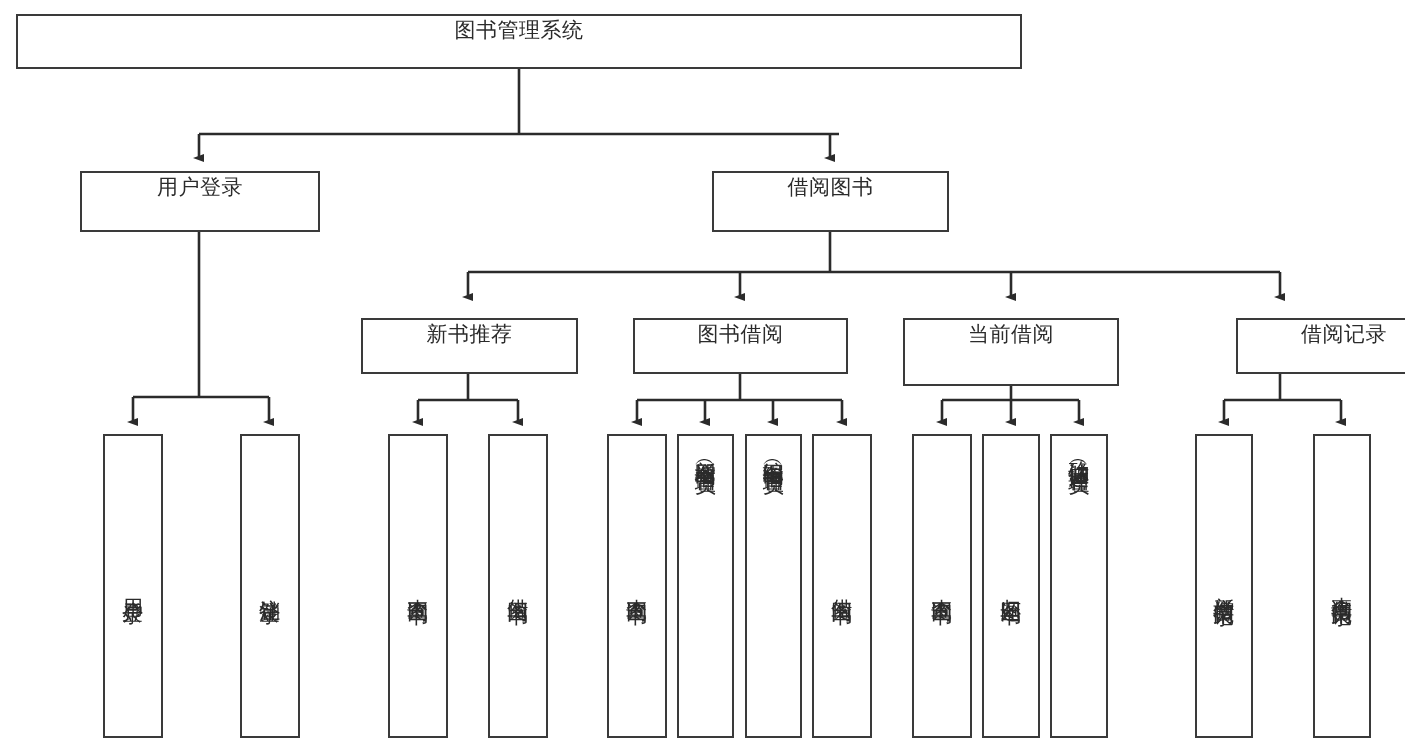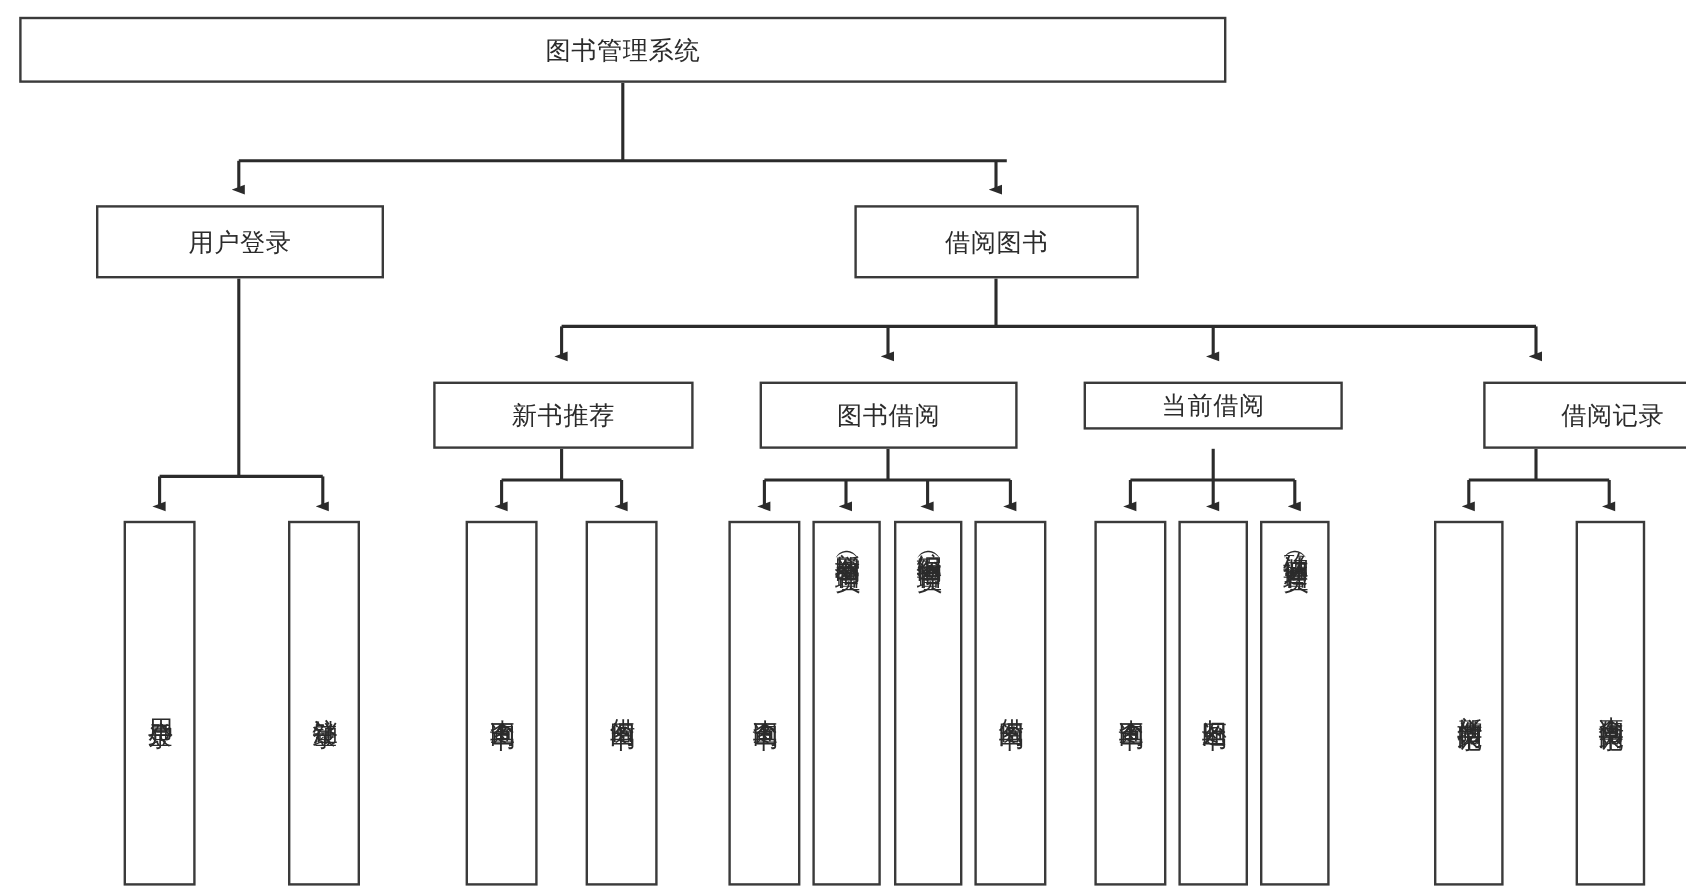--- a/index.html
+++ b/index.html
@@ -24,21 +24,20 @@
     width: 1405px;
     height: 747px;
     pointer-events: none;
   }
   .node {
     position: absolute;
     box-sizing: border-box;
     border: 2px solid #3a3a3a;
     background: #ffffff;
     display: flex;
-    align-items: center;
     justify-content: center;
     color: #2b2b2b;
   }
   .node.horiz {
     font-size: 21px;
     letter-spacing: 0.5px;
   }
   .node.vert {
     align-items: flex-start;
     justify-content: center;
@@ -138,21 +137,21 @@
   <div class="node horiz" style="left:712px; top:171px; width:237px; height:61px;">
     <span>借阅图书</span>
   </div>
 
   <div class="node horiz" style="left:633px; top:318px; width:215px; height:56px;">
     <span>图书借阅</span>
   </div>
   <div class="node horiz" style="left:361px; top:318px; width:217px; height:56px;">
     <span>新书推荐</span>
   </div>
-  <div class="node horiz" style="left:903px; top:318px; width:216px; height:40px;">
+  <div class="node horiz" style="left:903px; top:318px; width:216px; height:68px;">
     <span>当前借阅</span>
   </div>
   <div class="node horiz" style="left:1236px; top:318px; width:216px; height:56px;">
     <span>借阅记录</span>
   </div>
 
   <div class="node vert centered" style="left:103px; top:434px; width:60px; height:304px;">
     <span class="vlabel">用户登录</span>
   </div>
   <div class="node vert centered" style="left:240px; top:434px; width:60px; height:304px;">

